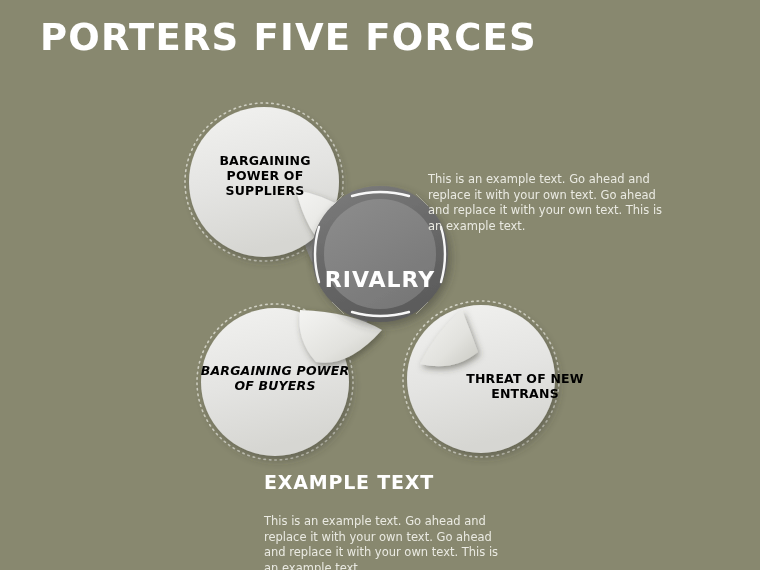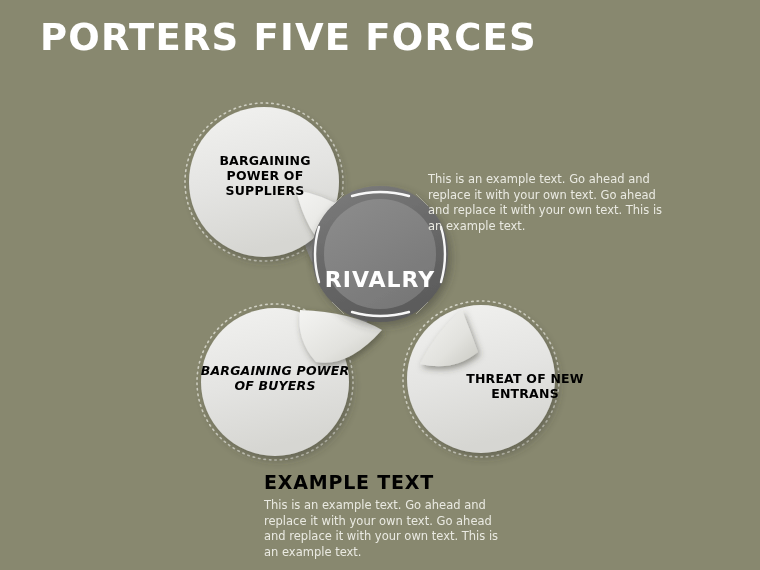--- a/index.html
+++ b/index.html
@@ -100,26 +100,26 @@
     top: 172px;
     width: 238px;
   }
   #bottom-block {
     position: absolute;
     left: 264px;
     top: 470px;
     width: 250px;
   }
   #bottom-heading {
-    color: #000000;
+    color: #ffffff;
     font-size: 19px;
     font-weight: bold;
     letter-spacing: 0.8px;
     line-height: 24px;
-    margin-bottom: 4px;
+    margin-bottom: 20px;
   }
   #bottom-text {
     position: static;
     color: #eaeae2;
     font-size: 11.5px;
     line-height: 15.5px;
   }
 </style>
 </head>
 <body>

